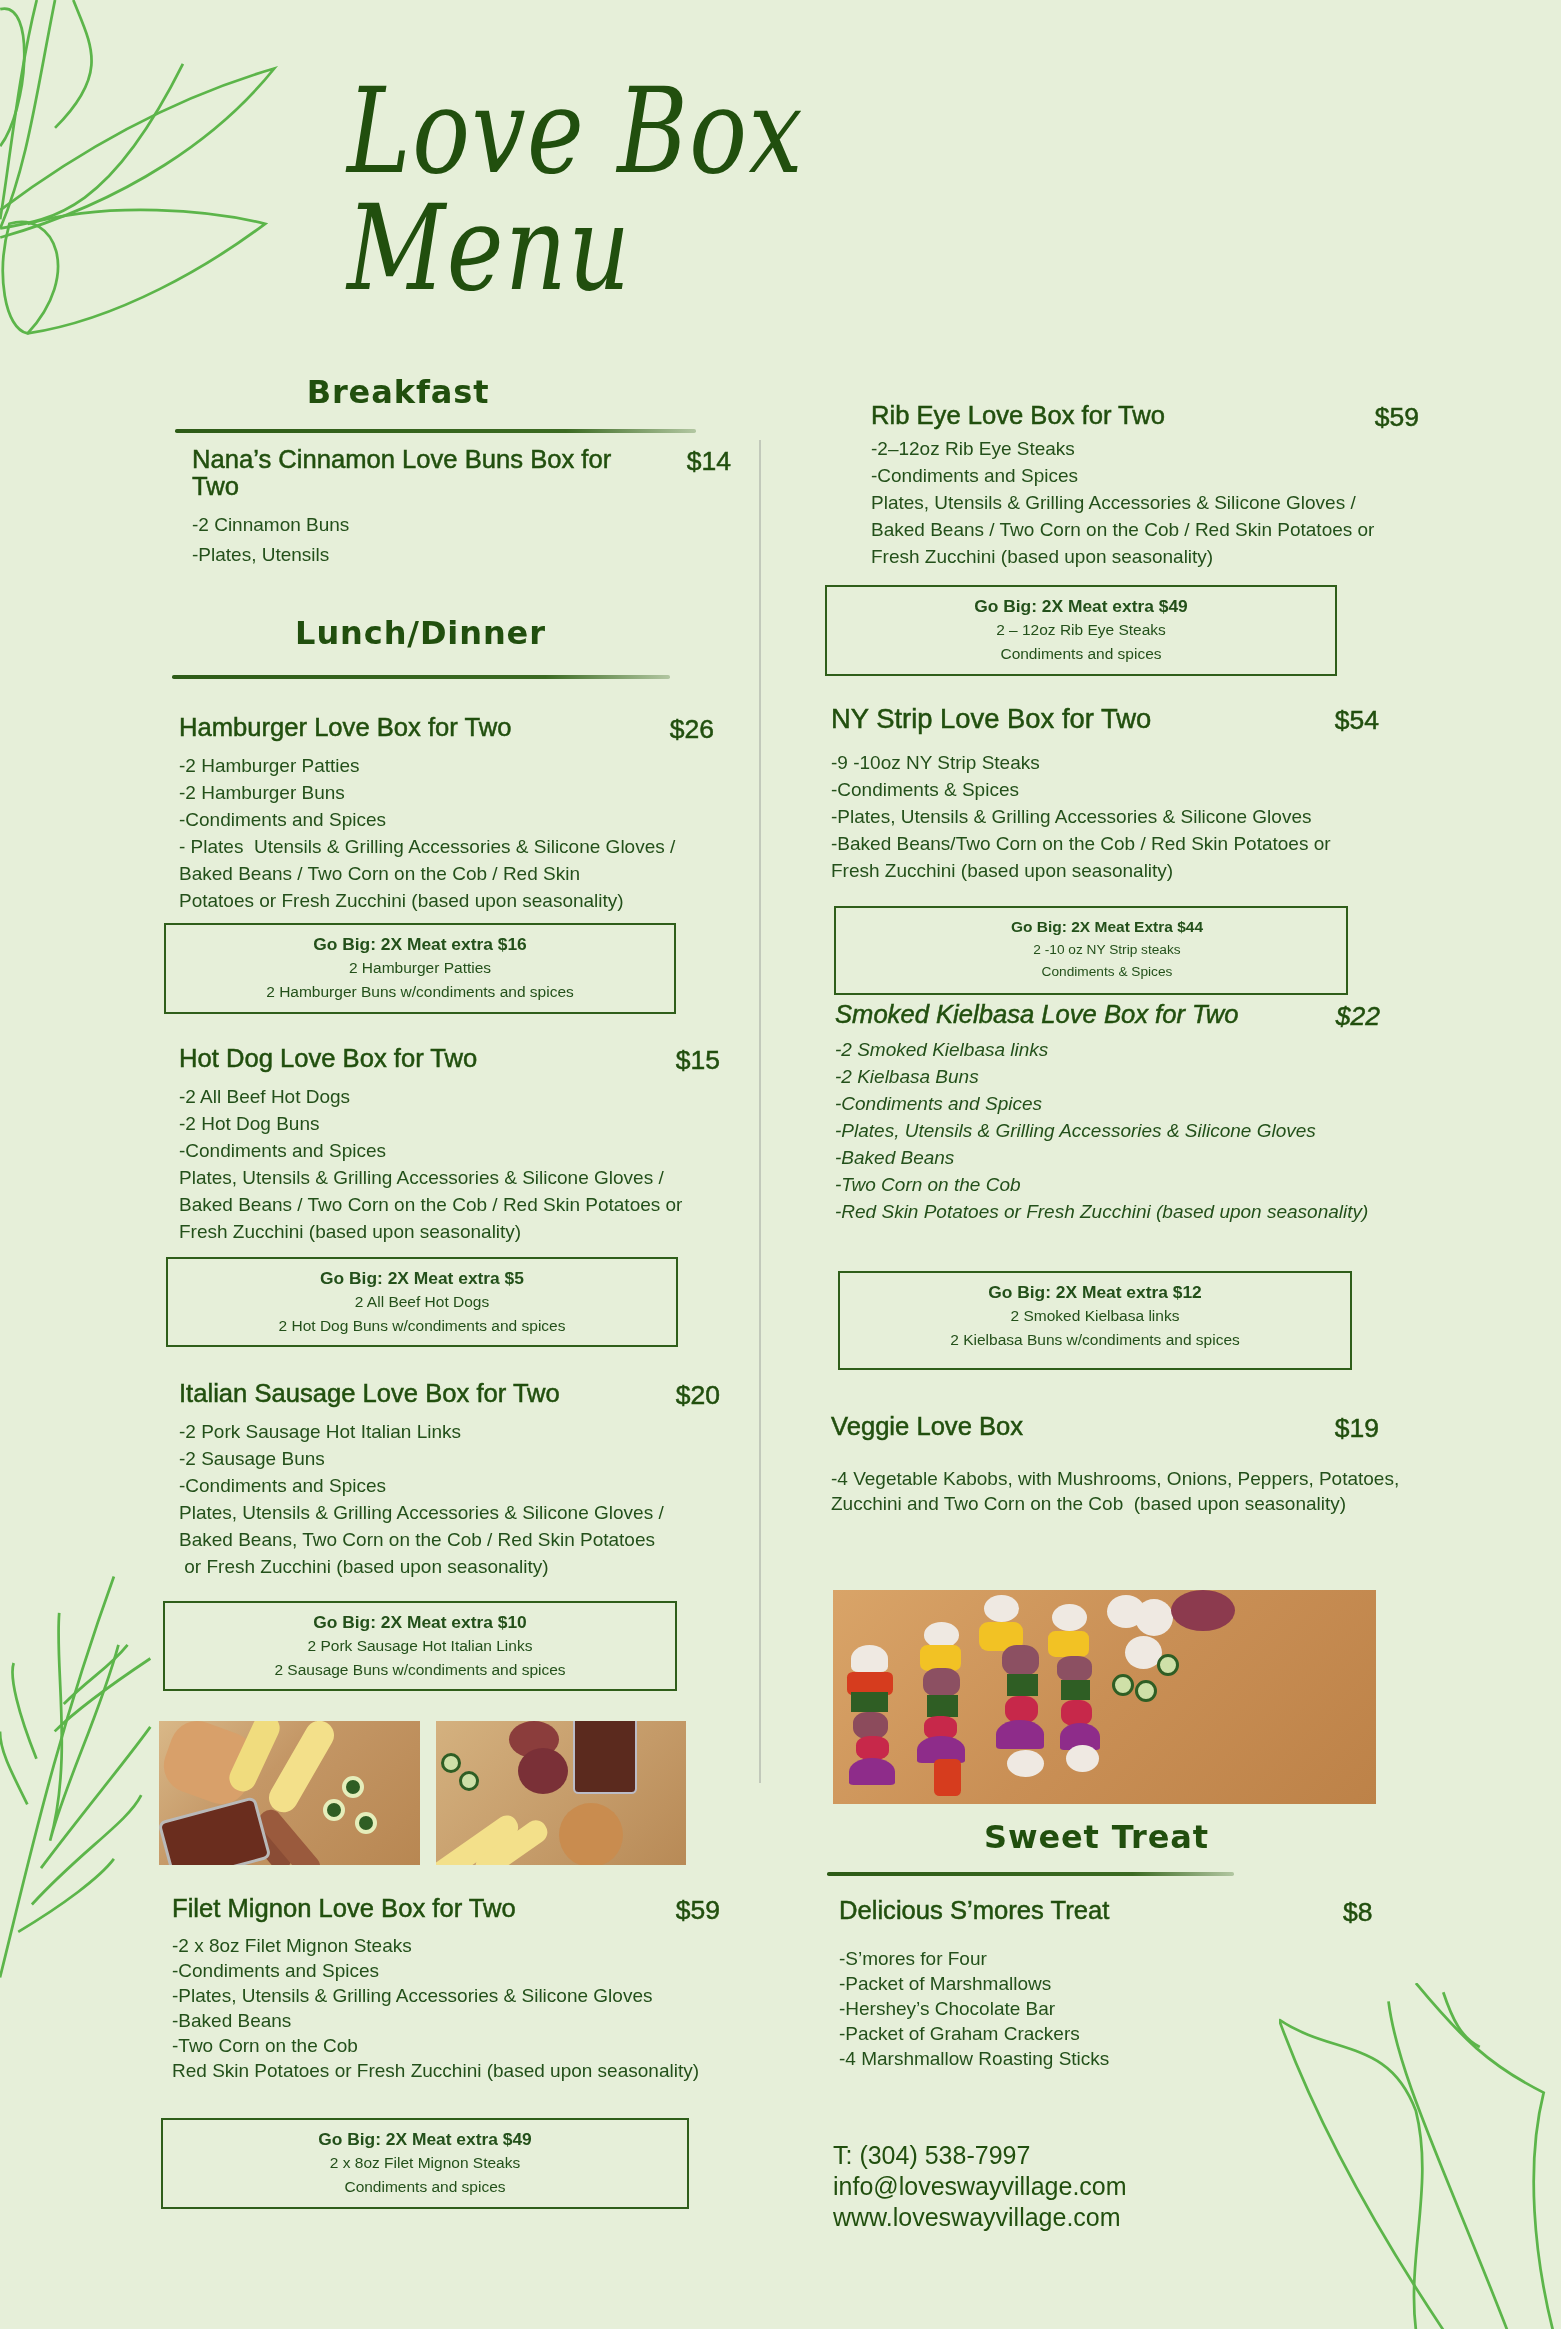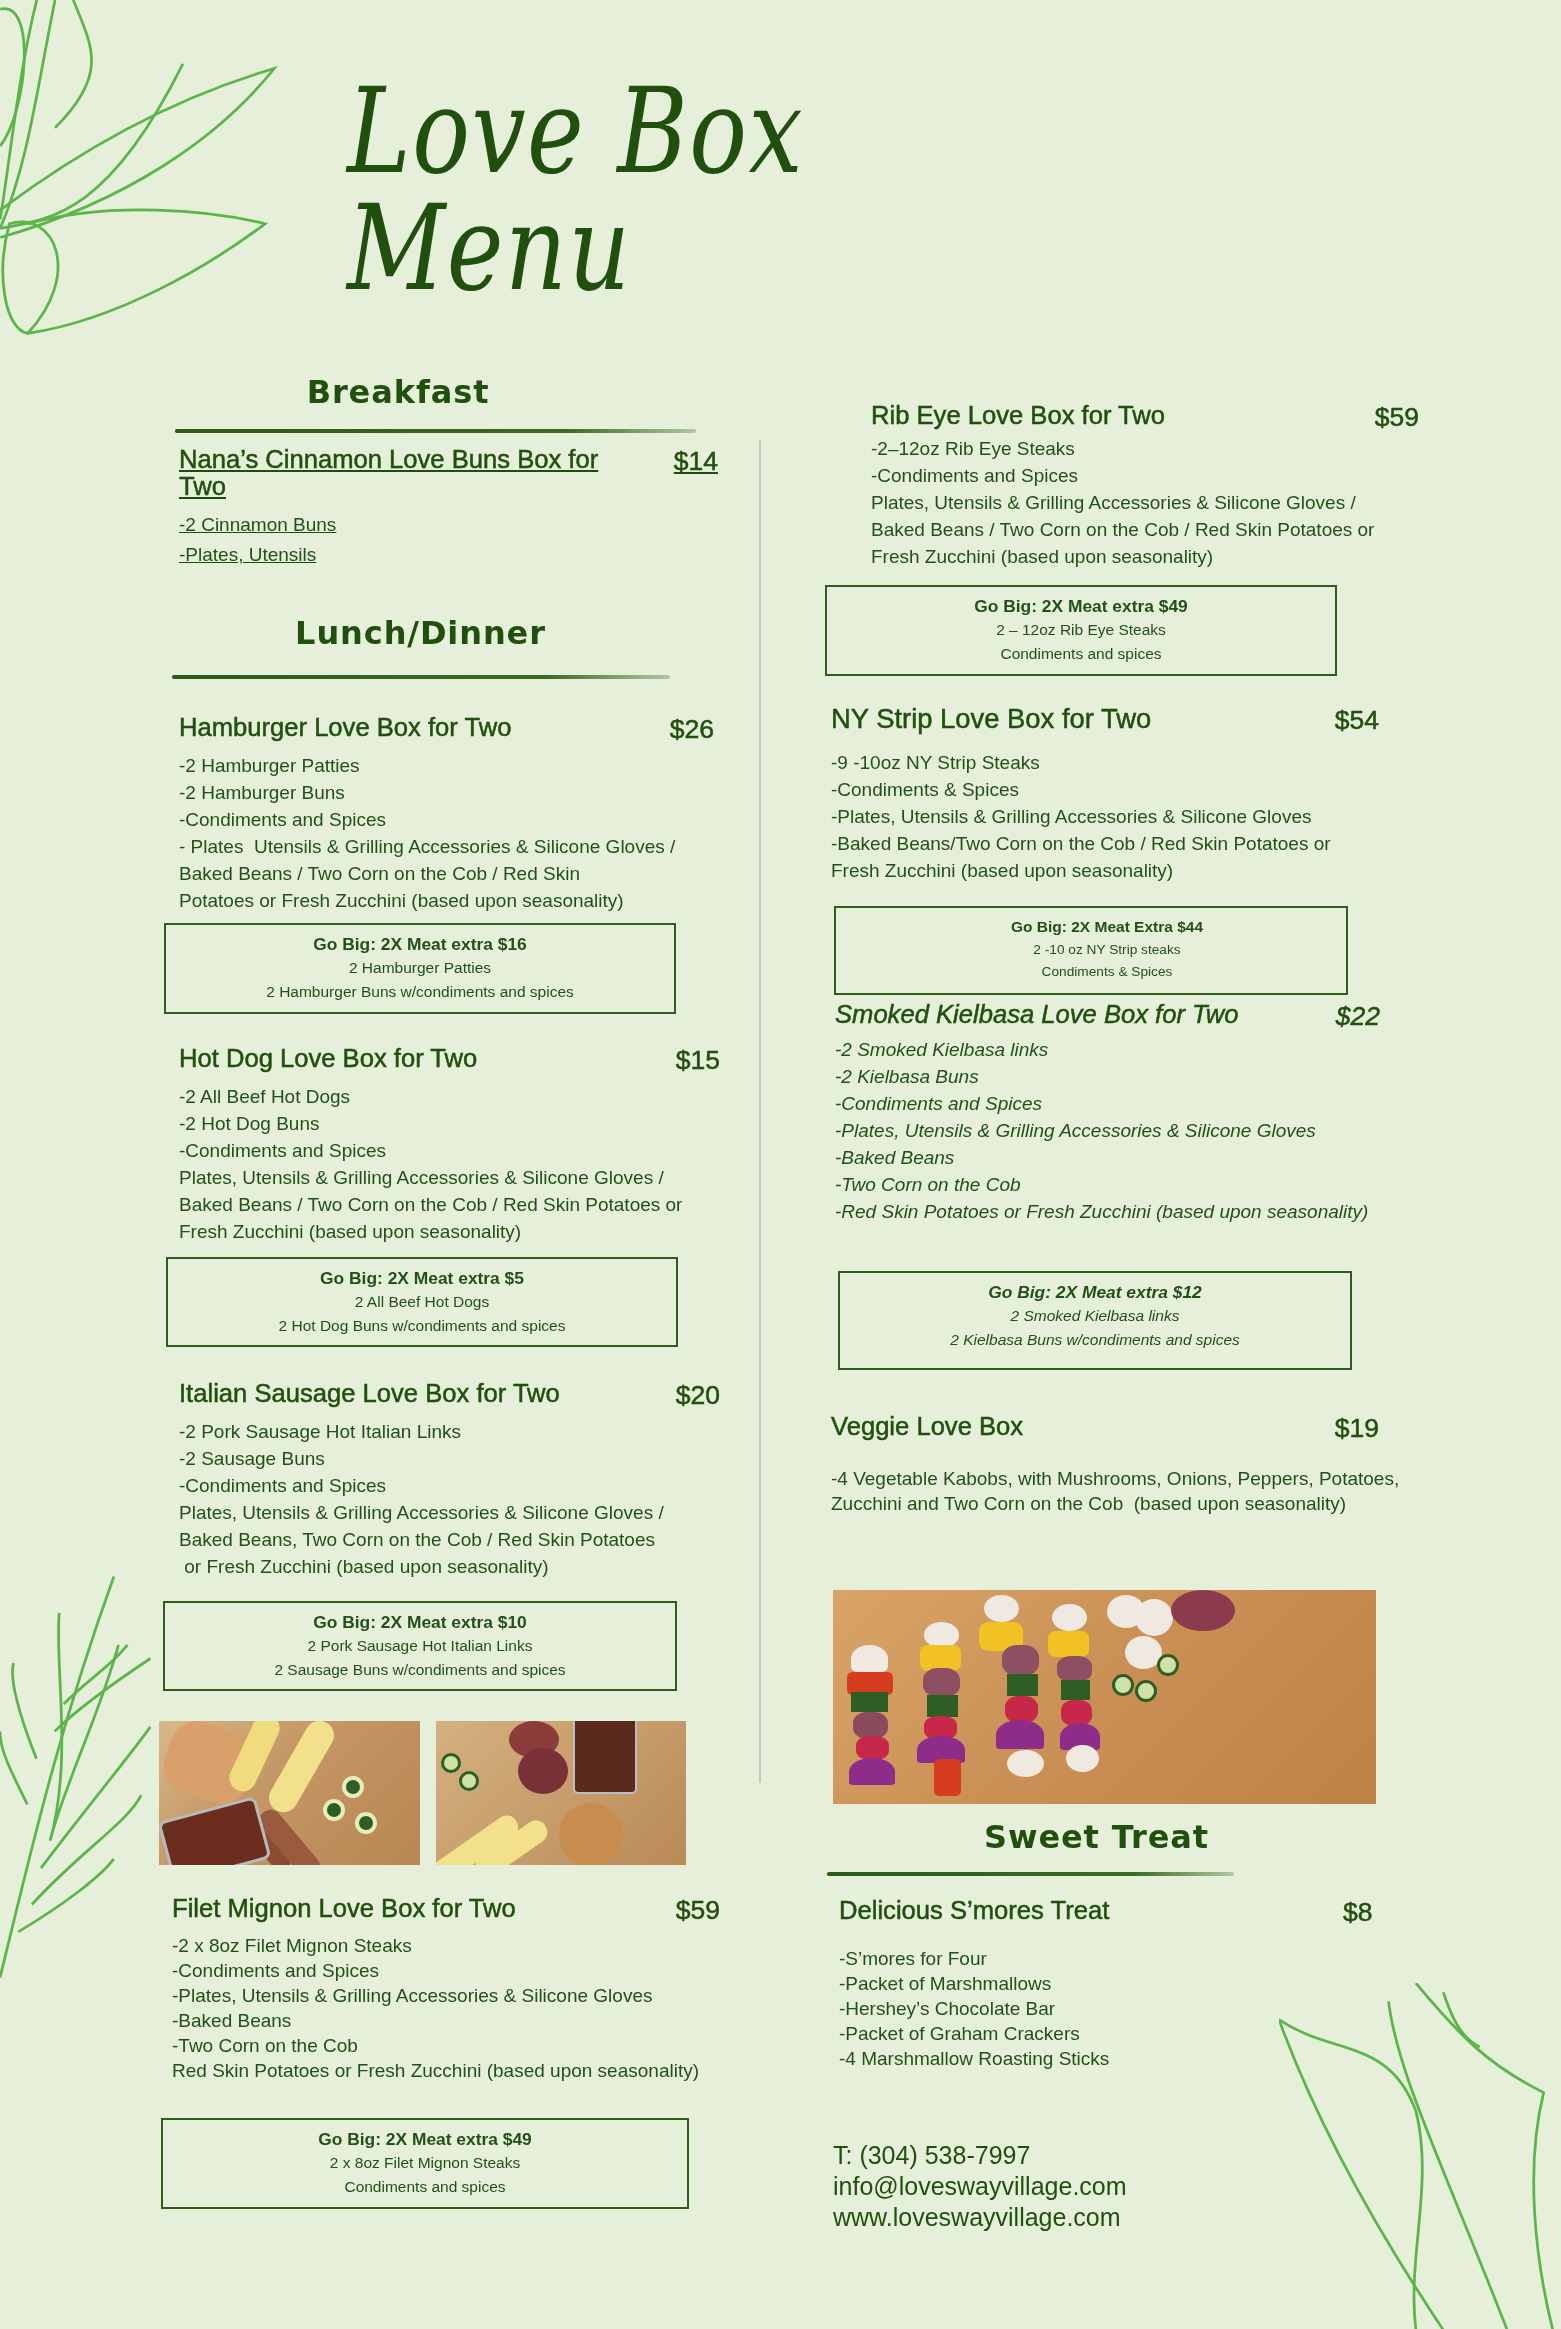--- a/index.html
+++ b/index.html
@@ -75,21 +75,21 @@
     <path d="M120 20 C130 100 180 200 250 380"></path>
     <path d="M180 10 C190 40 200 60 220 70"></path>
   </g>
 </svg>
 
 <div class="title">Love Box Menu</div>
 
 <div class="section-title" style="left:174px;top:373px;width:448px;">Breakfast</div>
 <div class="rule" style="left:175px;top:429px;width:521px;"></div>
 
-<div class="item" style="left:179px;top:446px;width:539px;text-decoration:underline;">
+<div class="item" style="left:192px;top:446px;width:539px;">
   <div class="item-head">
     <div class="item-name" style="width:429px;">Nana’s Cinnamon Love Buns Box for Two</div>
     <div class="item-price">$14</div>
   </div>
   <div class="desc" style="margin-top:9.1px;line-height:30px;">
     <div>-2 Cinnamon Buns</div>
     <div>-Plates, Utensils</div>
   </div>
 </div>
 
@@ -246,21 +246,21 @@
   <div class="desc" style="margin-top:3.7px;">
     <div>-2 Smoked Kielbasa links</div>
     <div>-2 Kielbasa Buns</div>
     <div>-Condiments and Spices</div>
     <div>-Plates, Utensils &amp; Grilling Accessories &amp; Silicone Gloves</div>
     <div>-Baked Beans</div>
     <div>-Two Corn on the Cob</div>
     <div>-Red Skin Potatoes or Fresh Zucchini (based upon seasonality)</div>
   </div>
 </div>
-<div class="gobig" style="left:838px;top:1271px;width:514px;height:99px;font-style:italic;">
+<div class="gobig" style="left:838px;top:1271px;width:514px;height:99px;">
   <div class="gb-title">Go Big: 2X Meat extra  $12</div>
   <div class="gb-line">2 Smoked Kielbasa links</div>
   <div class="gb-line">2 Kielbasa Buns w/condiments and spices</div>
 </div>
 
 <div class="item" style="left:831px;top:1413px;width:585px;">
   <div class="item-head" style="width:548px;">
     <div class="item-name">Veggie Love Box</div>
     <div class="item-price">$19</div>
   </div>

